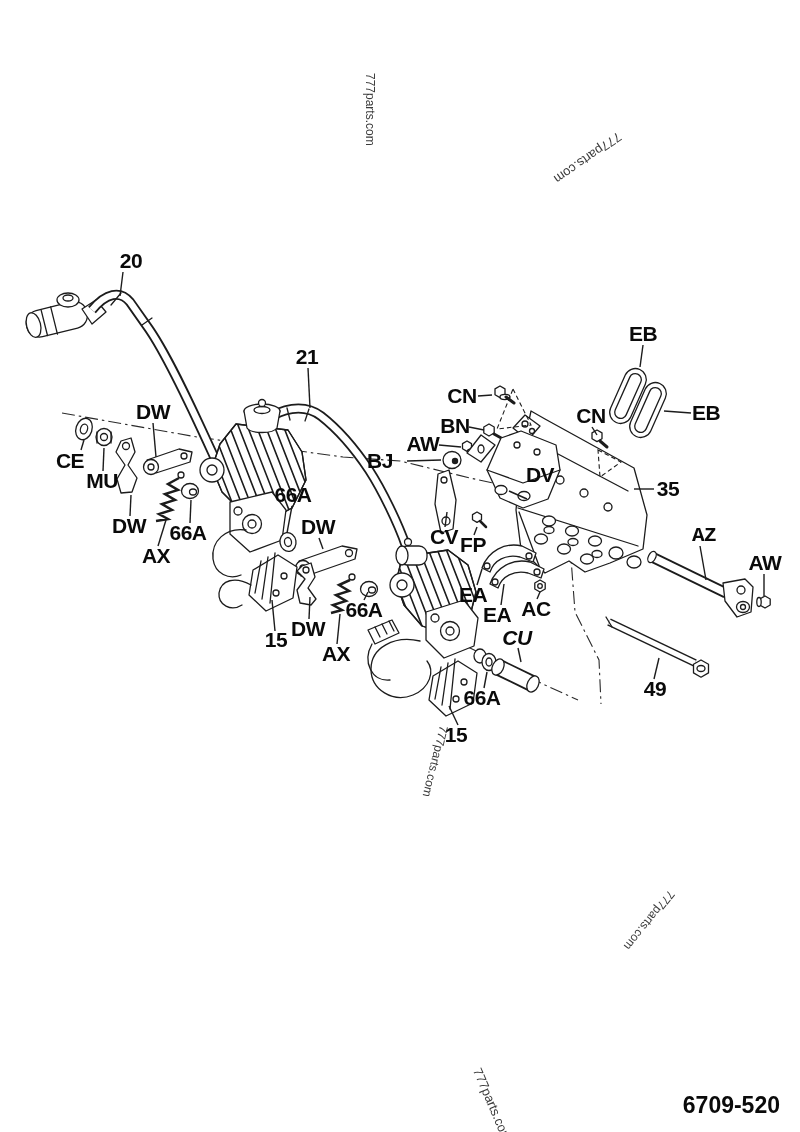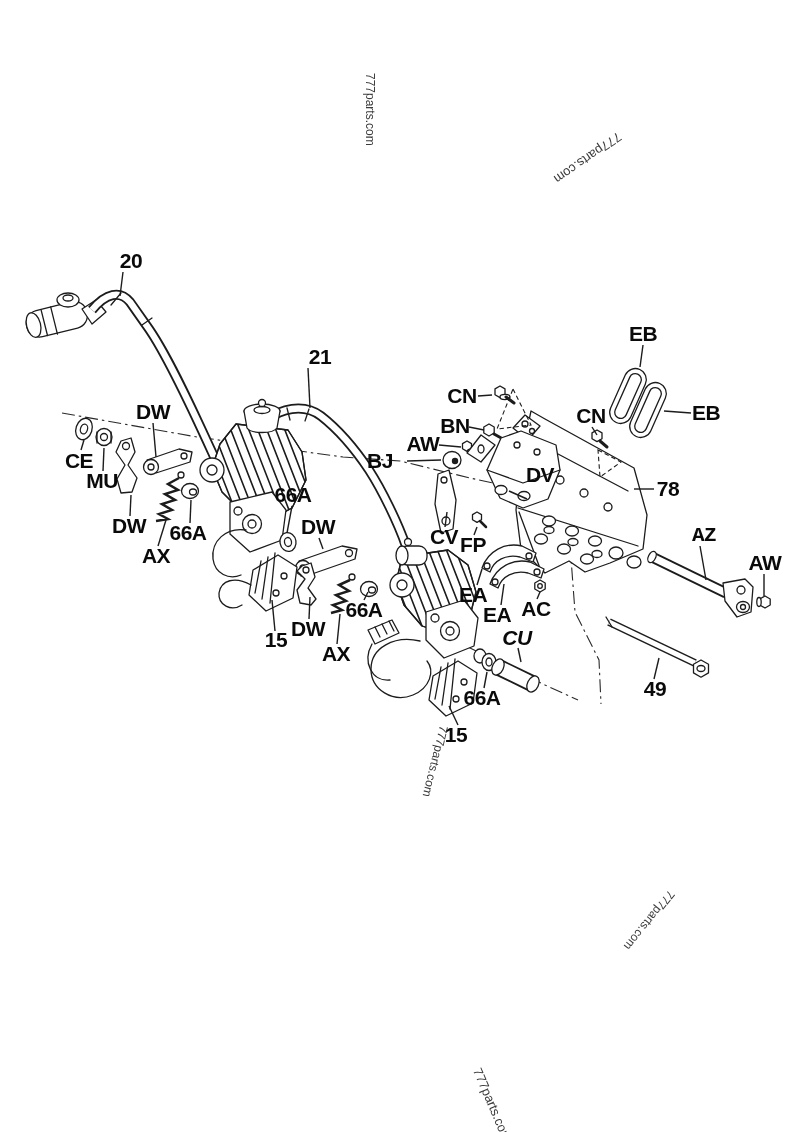--- a/index.html
+++ b/index.html
@@ -348,41 +348,41 @@
         <line x1="337" y1="644" x2="340" y2="614" class="leader"></line>
         <line x1="364" y1="600" x2="368" y2="592" class="leader"></line>
         <line x1="700" y1="546" x2="706" y2="580" class="leader"></line>
         <line x1="764" y1="574" x2="764" y2="596" class="leader"></line>
         <line x1="654" y1="679" x2="659" y2="658" class="leader"></line>
       </g>
 </svg>
 
 <div id="label-layer">
       <div class="callout" style="left: 123px; top: 261px; margin-left: 8px;">20</div>
-      <div class="callout" style="left: 320px; top: 357px;">21</div>
+      <div class="callout" style="left: 307px; top: 357px;">21</div>
       <div class="callout" style="left: 643px; top: 334px;">EB</div>
       <div class="callout" style="left: 706px; top: 413px;">EB</div>
       <div class="callout" style="left: 462px; top: 396px;">CN</div>
       <div class="callout" style="left: 591px; top: 416px;">CN</div>
       <div class="callout" style="left: 455px; top: 426px;">BN</div>
       <div class="callout" style="left: 423px; top: 444px;">AW</div>
       <div class="callout" style="left: 380px; top: 461px;">BJ</div>
       <div class="callout" style="left: 540px; top: 475px;">DV</div>
-      <div class="callout" style="left: 668px; top: 489px;">78</div>
+      <div class="callout" style="left: 668px; top: 489px;">35</div>
       <div class="callout" style="left: 444px; top: 537px;">CV</div>
       <div class="callout" style="left: 473px; top: 545px;">FP</div>
       <div class="callout" style="left: 473px; top: 595px;">EA</div>
       <div class="callout" style="left: 497px; top: 615px;">EA</div>
       <div class="callout" style="left: 536px; top: 609px;">AC</div>
       <div class="callout" style="left: 517px; top: 638px; font-style: italic;">CU</div>
       <div class="callout" style="left: 482px; top: 698px;">66A</div>
       <div class="callout" style="left: 456px; top: 735px;">15</div>
       <div class="callout" style="left: 276px; top: 640px;">15</div>
       <div class="callout" style="left: 153px; top: 412px;">DW</div>
-      <div class="callout" style="left: 79px; top: 461px; text-align: center;">CE</div>
+      <div class="callout" style="left: 70px; top: 461px; text-align: center;">CE</div>
       <div class="callout" style="left: 102px; top: 481px;">MU</div>
       <div class="callout" style="left: 129px; top: 526px;">DW</div>
       <div class="callout" style="left: 188px; top: 533px;">66A</div>
       <div class="callout" style="left: 156px; top: 556px;">AX</div>
       <div class="callout" style="left: 293px; top: 495px;">66A</div>
       <div class="callout" style="left: 318px; top: 527px;">DW</div>
       <div class="callout" style="left: 308px; top: 629px;">DW</div>
       <div class="callout" style="left: 336px; top: 654px;">AX</div>
       <div class="callout" style="left: 364px; top: 610px;">66A</div>
       <div class="callout" style="left: 704px; top: 535px; font-family: Liberation Mono, monospace;">AZ</div>
@@ -390,14 +390,15 @@
       <div class="callout" style="left: 655px; top: 689px;">49</div>
     </div>
 <div id="mark-layer">
       <div class="wm" style="left: 370px; top: 66px; font-size: 12px; transform: rotate(90deg);">777parts.com</div>
       <div class="wm" style="left: 620px; top: 128px; font-size: 13px; transform: rotate(145deg);">777parts.com</div>
       <div class="wm" style="left: 444px; top: 719px; font-size: 12px; transform: rotate(104deg);">777parts.com</div>
       <div class="wm" style="left: 672px; top: 885px; font-size: 12px; transform: rotate(129deg);">777parts.com</div>
       <div class="wm" style="left: 477px; top: 1061px; font-size: 13px; transform: rotate(67deg);">777parts.com</div>
     </div>
 
+<div class="drawing-no">6709-520</div>
 
 </div>
 
 </body></html>

